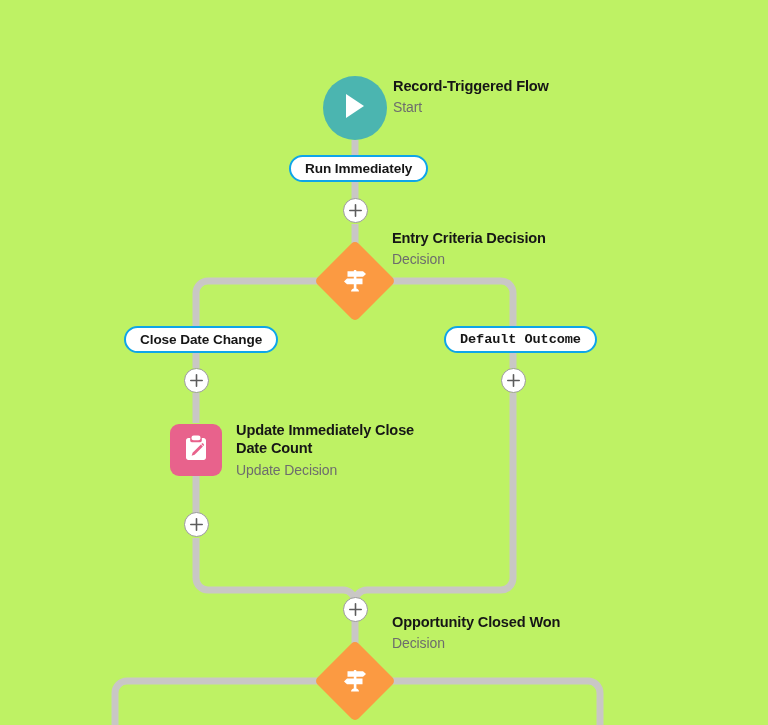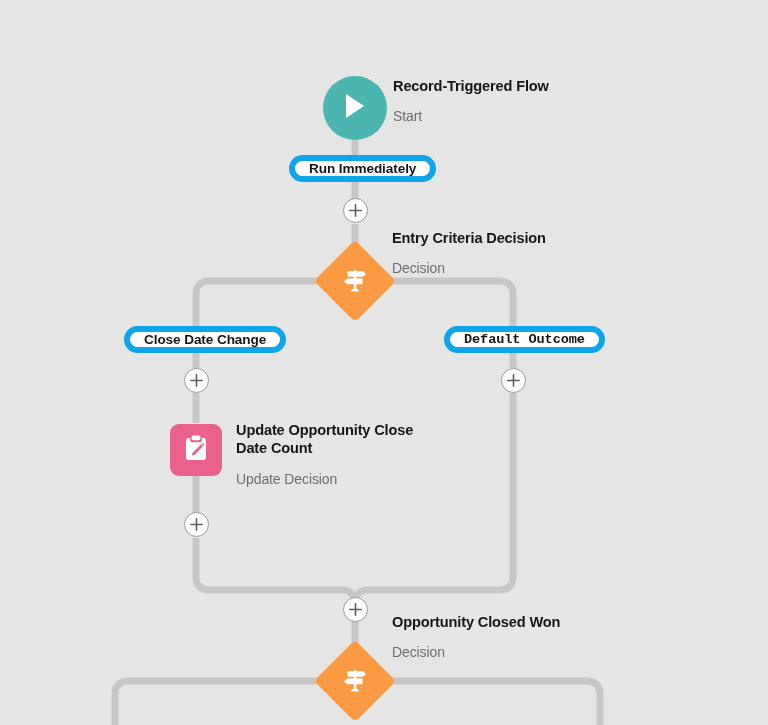--- a/index.html
+++ b/index.html
@@ -11,21 +11,21 @@
   body {
     font-family: "Liberation Sans", sans-serif;
     width: 768px;
     height: 725px;
     overflow: hidden;
   }
   #canvas {
     position: relative;
     width: 768px;
     height: 725px;
-    background: #e5e5e5;
+    background: #bef264;
     overflow: hidden;
   }
   
   #wires {
     position: absolute;
     left: 0;
     top: 0;
     width: 768px;
     height: 725px;
     pointer-events: none;
@@ -78,28 +78,28 @@
     font-weight: bold;
     color: #161616;
     letter-spacing: -0.15px;
   }
   .node-label .sub {
     display: block;
     font-size: 14px;
     font-weight: normal;
     color: #6d6d6d;
     letter-spacing: -0.1px;
-    margin-top: 13px;
+    margin-top: 4px;
   }
   
   .pill {
     position: absolute;
     height: 27px;
     box-sizing: border-box;
-    border: 6px solid #0ea5e9;
+    border: 2px solid #0ea5e9;
     background: #ffffff;
     border-radius: 14px;
     display: flex;
     align-items: center;
     justify-content: center;
     padding: 0 14px;
     font-size: 13.6px;
     font-weight: bold;
     color: #161616;
     white-space: nowrap;
@@ -227,21 +227,21 @@
         <g>
           <path d="M19.9 11.4 L21.9 13.4 L13.6 21.7 L10.6 22.7 L11.6 19.7 Z" fill="#e8628c"></path>
           <path d="M20.6 10.7 C21.1 10.2 21.9 10.2 22.4 10.7
                    L22.6 10.9 C23.1 11.4 23.1 12.2 22.6 12.7
                    L22.3 13.0 L20.3 11.0 Z" fill="#e8628c"></path>
         </g>
       </svg>
     </span>
   </div>
   <div class="node-label" style="left:236px; top:421px;">
-    <span class="ttl" style="max-width:200px;">Update Opportunity Close Date Count</span>
+    <span class="ttl" style="max-width:200px;">Update Immediately Close Date Count</span>
     <span class="sub">Update Decision</span>
   </div>
 
   <div class="plus-btn" style="left:184px; top:512px;">
     <svg width="13" height="13" viewBox="0 0 13 13" aria-hidden="true">
       <path d="M6.5 0.8 V12.2 M0.8 6.5 H12.2" stroke="#5c5c5c" stroke-width="1.6" stroke-linecap="round"></path>
     </svg>
   </div>
 
   <div class="pill" style="left:444px; top:326px;font-family:Liberation Mono, monospace;">Default Outcome</div>

